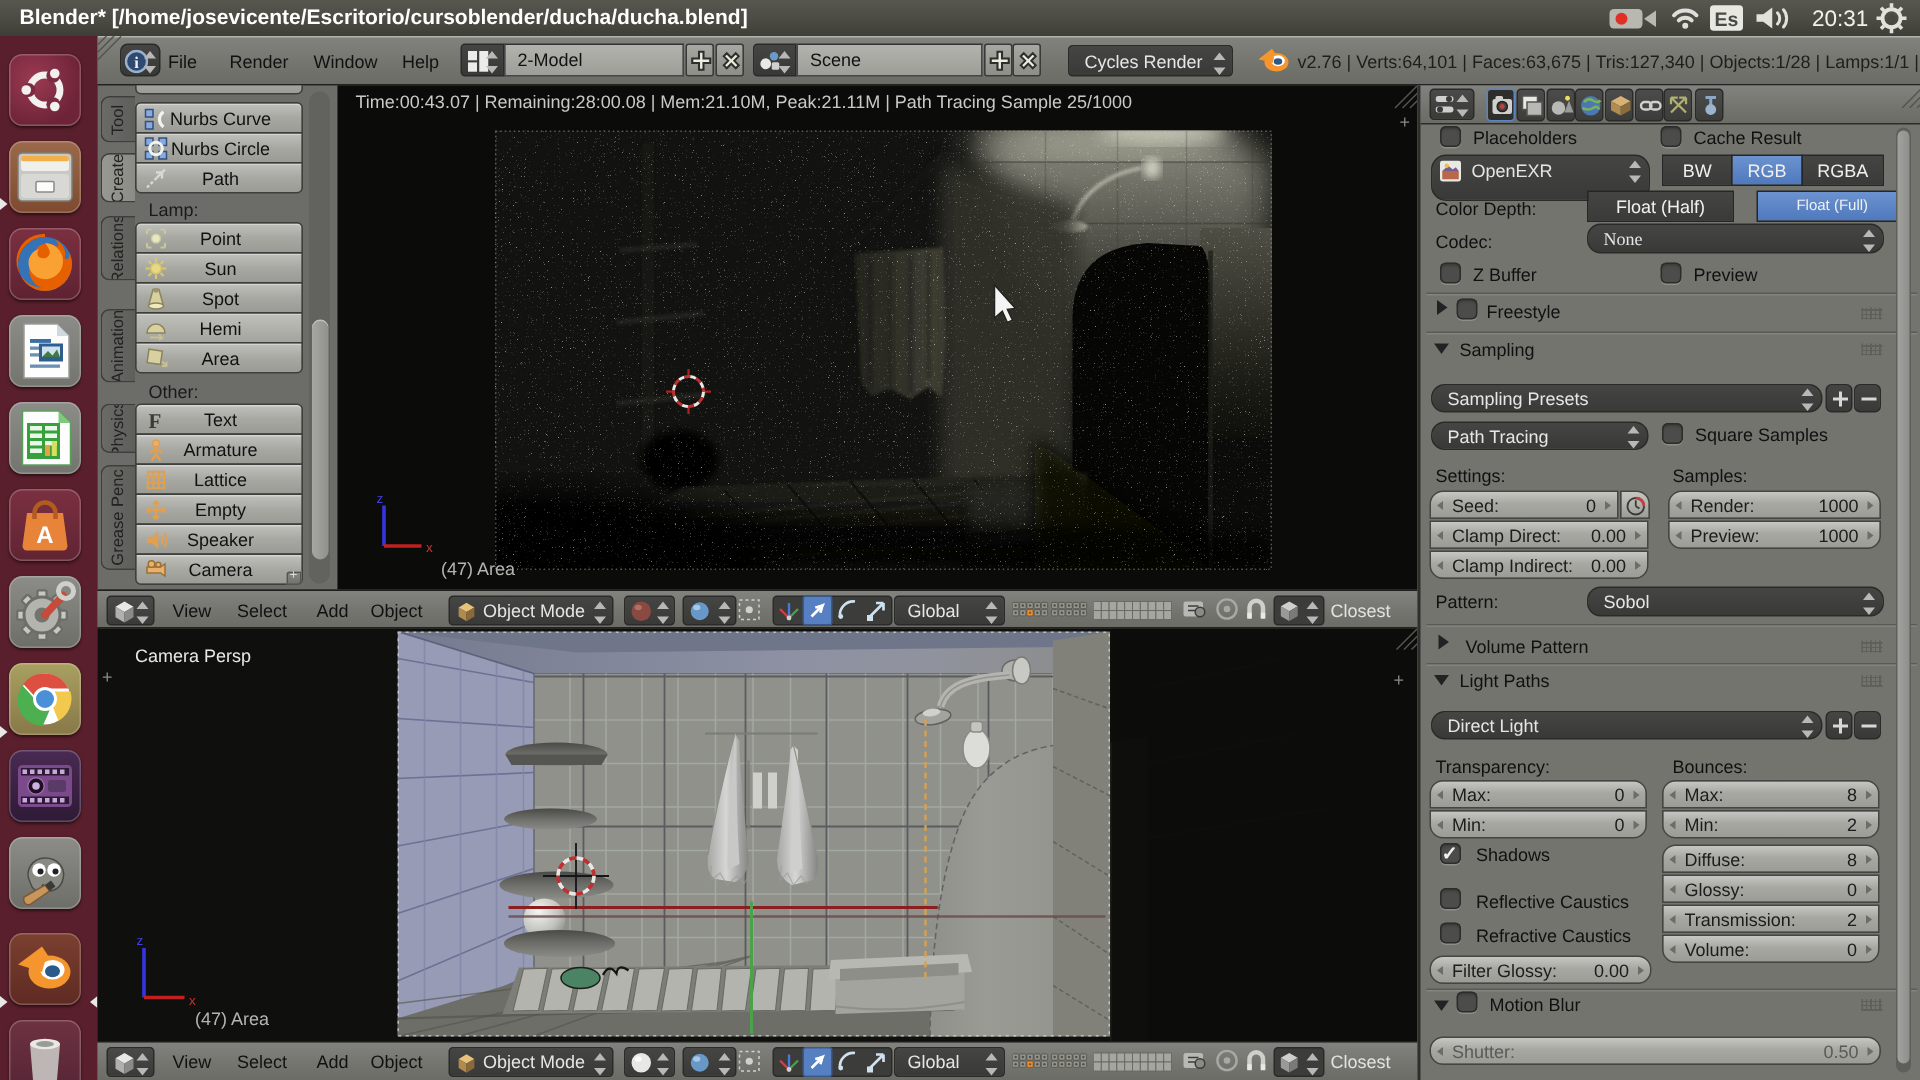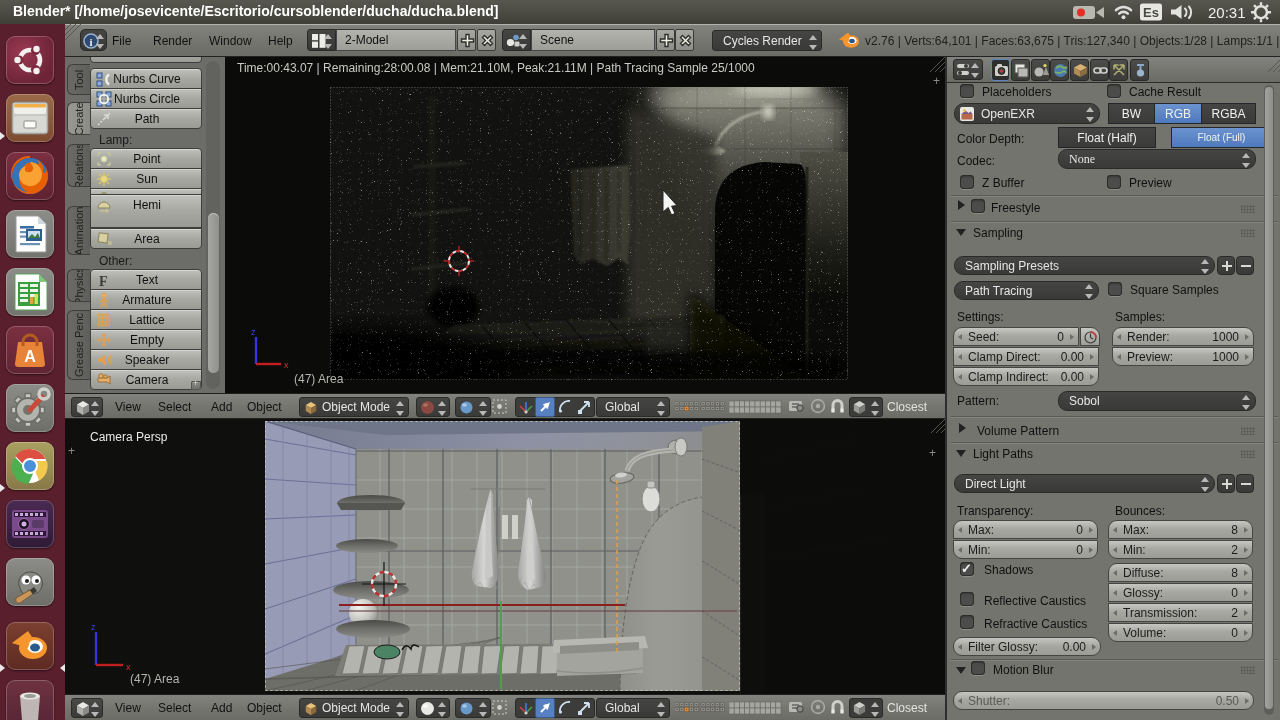--- a/index.html
+++ b/index.html
@@ -499,21 +499,21 @@
         <div class="abs" style="left:25px;top:131px;width:112px;height:21px;background:linear-gradient(#c0c0bc,#a8a8a3 50%,#9b9b96);border:1px solid #3e3e3c;border-radius:0 0 0 0;box-shadow:inset 0 1px 0 #d4d4d0;">
           <svg class="abs" style="left:5px;top:2px" width="16" height="16">
             <g>
               <path d="M6 2 L10 2 L13 13 L3 13 Z" fill="#d8d0a0" stroke="#8a845a"></path>
               <ellipse cx="8" cy="13" rx="5" ry="2" fill="#efe8c0" stroke="#8a845a"></ellipse>
               <rect x="6.5" y="1" width="3" height="3" fill="#9a9470"></rect>
             </g>
           </svg>
           <span class="abs" style="left:0;top:3px;width:112px;text-align:center;font-size:12px;color:#111;">Spot</span>
         </div>
-        <div class="abs" style="left:25px;top:137px;width:112px;height:34px;background:linear-gradient(#c0c0bc,#a8a8a3 50%,#9b9b96);border:1px solid #3e3e3c;border-radius:0 0 0 0;box-shadow:inset 0 1px 0 #d4d4d0;">
+        <div class="abs" style="left:25px;top:151px;width:112px;height:34px;background:linear-gradient(#c0c0bc,#a8a8a3 50%,#9b9b96);border:1px solid #3e3e3c;border-radius:0 0 0 0;box-shadow:inset 0 1px 0 #d4d4d0;">
           <svg class="abs" style="left:5px;top:2px" width="16" height="16">
             <g>
               <path d="M2 11 a6 6 0 0 1 12 0 z" fill="#d8d0a0" stroke="#8a845a"></path>
               <path d="M4 14 h8 l-2 -2 m2 2 l-2 2" stroke="#c8c090" fill="none" stroke-width="1.3"></path>
             </g>
           </svg>
           <span class="abs" style="left:0;top:3px;width:112px;text-align:center;font-size:12px;color:#111;">Hemi</span>
         </div>
         <div class="abs" style="left:25px;top:171px;width:112px;height:21px;background:linear-gradient(#c0c0bc,#a8a8a3 50%,#9b9b96);border:1px solid #3e3e3c;border-radius:0 0 4px 4px;box-shadow:inset 0 1px 0 #d4d4d0;">
           <svg class="abs" style="left:5px;top:2px" width="16" height="16">
@@ -1141,21 +1141,21 @@
             <path d="M5 3 h7" stroke="#8aa8c8" stroke-width="2"></path>
           </svg>
         </div>
         <svg class="abs" style="left:321px;top:1px" width="14" height="14">
           <path d="M14 0 L0 14 M14 5 L5 14 M14 10 L10 14" stroke="#55554f" fill="none"></path>
         </svg>
         <div class="cb" style="left:13px;top:27px;"></div>
         <span class="lbl" style="left:35px;top:28px;">Placeholders</span>
         <div class="cb" style="left:160px;top:27px;"></div>
         <span class="lbl" style="left:182px;top:28px;">Cache Result</span>
-        <div class="ddark" style="position:absolute;left:7px;top:46px;width:146px;height:21px;border-radius:10px;">
+        <div class="ddark" style="position:absolute;left:7px;top:46px;width:146px;height:31px;border-radius:10px;">
           <svg class="abs" style="left:5px;top:3px" width="16" height="15">
             <rect x="0" y="0" width="14" height="14" rx="2" fill="#e8e8e4"></rect>
             <rect x="1.5" y="7" width="11" height="5.5" fill="#b8684a"></rect>
             <path d="M1.5 7 l4 -3.5 3 2.5 2 -1.5 2 2.5z" fill="#7a5a8a"></path>
             <circle cx="4.5" cy="3.5" r="1.5" fill="#e8c050"></circle>
           </svg>
           <span class="abs" style="left:26px;top:3px;">OpenEXR</span>
           <div class="updn" style="top:12px;right:5px;"></div>
         </div>
         <div class="abs" style="left:161px;top:46px;width:47px;height:21px;background:linear-gradient(#454543,#3a3a38);border:1px solid #26262a;color:#f0f0ee;font-size:12px;text-align:center;line-height:20px;">BW</div>

